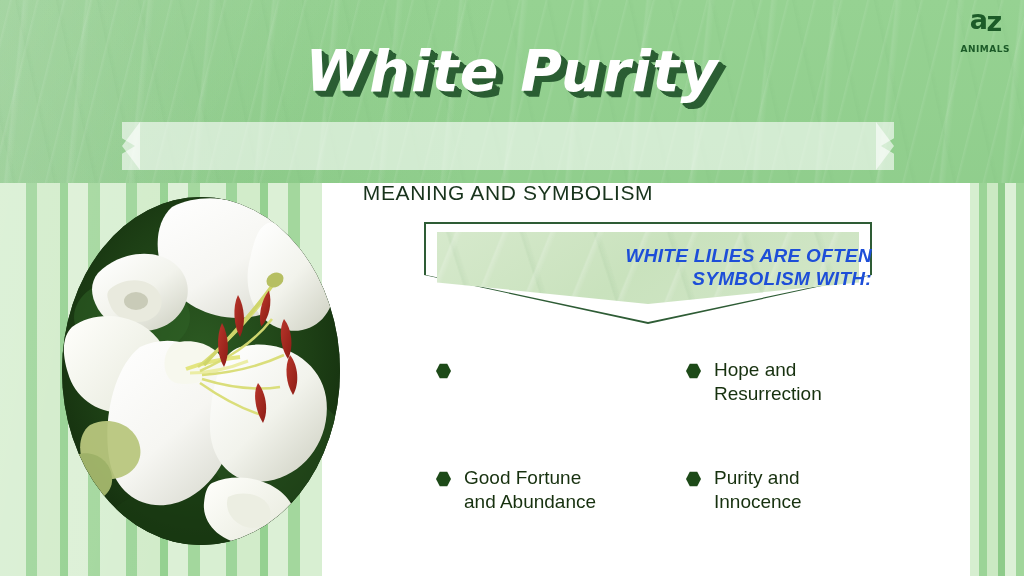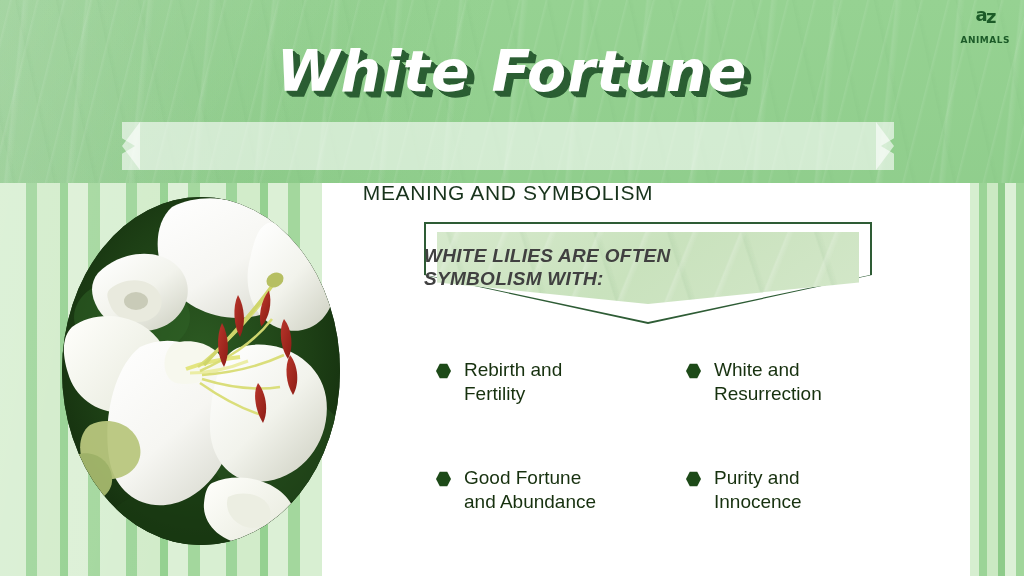--- a/index.html
+++ b/index.html
@@ -65,21 +65,21 @@
   
   .logo {
     position: absolute;
     top: 6px; right: 14px;
     text-align: center;
     line-height: 1;
     color: #1c5b28;
     z-index: 40;
   }
   .logo-az {
-    font-size: 18px;
+    font-size: 27px;
     font-weight: bold;
     letter-spacing: -1.5px;
     font-family: "DejaVu Sans", sans-serif;
   }
   .logo-az .z { position: relative; top: 2px; }
   .logo-animals {
     font-size: 9px;
     font-weight: bold;
     letter-spacing: .5px;
     margin-top: 12px;
@@ -279,27 +279,27 @@
         rgba(255,255,255,0) 44px),
       repeating-linear-gradient(72deg,
         rgba(120,170,120,0) 0px, rgba(120,170,120,0) 30px,
         rgba(120,170,120,.18) 32px, rgba(120,170,120,0) 38px,
         rgba(120,170,120,0) 70px);
   }
   .hex-text {
     position: absolute;
     left: 0; right: 0;
     top: 22px;
-    text-align: left;
+    text-align: right;
     font-family: "Liberation Sans", sans-serif;
     font-size: 19px;
     font-style: italic;
     font-weight: bold;
     line-height: 1.22;
-    color: #404040;
+    color: #1d4ed8;
     letter-spacing: .3px;
     z-index: 3;
   }
 
   
   .bullets {
     position: absolute;
     left: 436px;
     top: 358px;
     width: 470px;
@@ -340,21 +340,21 @@
   <div class="panel-white"></div>
 
   <div class="stripes-left"></div>
   <div class="stripes-right"></div>
 
   <div class="logo">
     <div class="logo-az"><span>a</span><span class="z">z</span></div>
     <div class="logo-animals">ANIMALS</div>
   </div>
 
-  <div class="title">White Fortune</div>
+  <div class="title">White Purity</div>
 
   <div class="ribbon"></div>
   <div class="ribbon-tail left"></div>
   <div class="ribbon-tail right"></div>
   <div class="ribbon-inner">
     <div class="ribbon-text">MEANING AND SYMBOLISM</div>
   </div>
 
   <div class="flower">
     <svg viewBox="0 0 278 348" preserveAspectRatio="xMidYMid slice">
@@ -451,27 +451,25 @@
     <div class="hex-text">
       <div>WHITE LILIES ARE OFTEN</div>
       <div>SYMBOLISM WITH:</div>
     </div>
   </div>
 
   <div class="bullets">
 
     <div class="bullet">
       <span class="bullet-marker"></span>
-      <span class="bullet-label">Rebirth and
-Fertility</span>
     </div>
 
     <div class="bullet">
       <span class="bullet-marker"></span>
-      <span class="bullet-label">White and
+      <span class="bullet-label">Hope and
 Resurrection</span>
     </div>
 
     <div class="bullet">
       <span class="bullet-marker"></span>
       <span class="bullet-label">Good Fortune
 and Abundance</span>
     </div>
 
     <div class="bullet">

